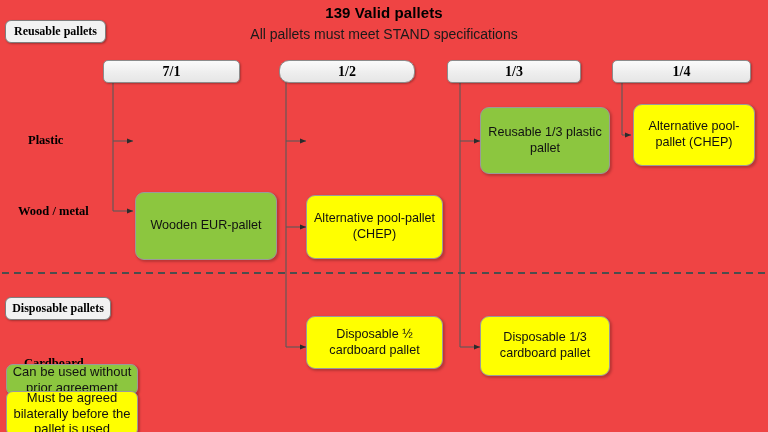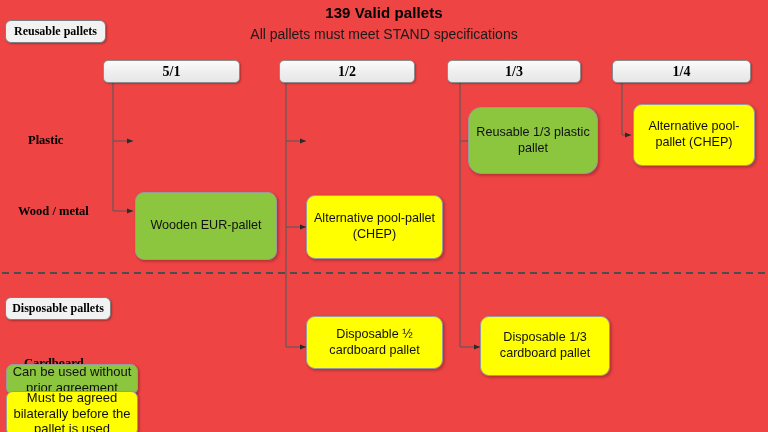--- a/index.html
+++ b/index.html
@@ -170,32 +170,32 @@
     <path d="M2,273 L766,273" stroke="#4d4d4d" stroke-width="2" stroke-dasharray="7 5" fill="none"></path>
   </svg>
 
   <div class="title" style="top:4px;">139 Valid pallets</div>
   <div class="subtitle" style="top:26px;">All pallets must meet STAND specifications</div>
 
   <div class="badge" style="left:5px; top:20px; width:101px; height:23px;">Reusable pallets</div>
 
   <div class="badge" style="left:5px; top:297px; width:106px; height:23px;">Disposable  pallets</div>
 
-  <div class="col-head" style="left:103px; top:60px; width:137px;">5/1</div>
-  <div class="col-head" style="left:279px; top:60px; width:136px;">1/2</div>
+  <div class="col-head" style="left:103px; top:60px; width:137px;">7/1</div>
+  <div class="col-head" style="left:279px; top:60px; width:136px;border-radius:10px;">1/2</div>
   <div class="col-head" style="left:447px; top:60px; width:134px;">1/3</div>
   <div class="col-head" style="left:612px; top:60px; width:139px;">1/4</div>
 
   <div class="row-label" style="left:28px; top:133px;">Plastic</div>
   <div class="row-label" style="left:18px; top:204px;">Wood / metal</div>
   <div class="row-label" style="left:24px; top:356px;text-align:right;">Cardboard</div>
 
 
 
-  <div class="node green" style="left:468px; top:107px; width:130px; height:67px;border-radius:13px;">Reusable 1/3 plastic pallet</div>
+  <div class="node green" style="left:480px; top:107px; width:130px; height:67px;">Reusable 1/3 plastic pallet</div>
 
   <div class="node yellow" style="left:633px; top:104px; width:122px; height:62px;">Alternative pool-pallet (CHEP)</div>
 
   <div class="node green" style="left:135px; top:192px; width:142px; height:68px;">Wooden EUR-pallet</div>
 
   <div class="node yellow" style="left:306px; top:195px; width:137px; height:64px;">Alternative pool-pallet (CHEP)</div>
 
   <div class="node yellow" style="left:306px; top:316px; width:137px; height:53px;">Disposable ½ cardboard pallet</div>
 
   <div class="node yellow" style="left:480px; top:316px; width:130px; height:60px;">Disposable 1/3 cardboard pallet</div>

